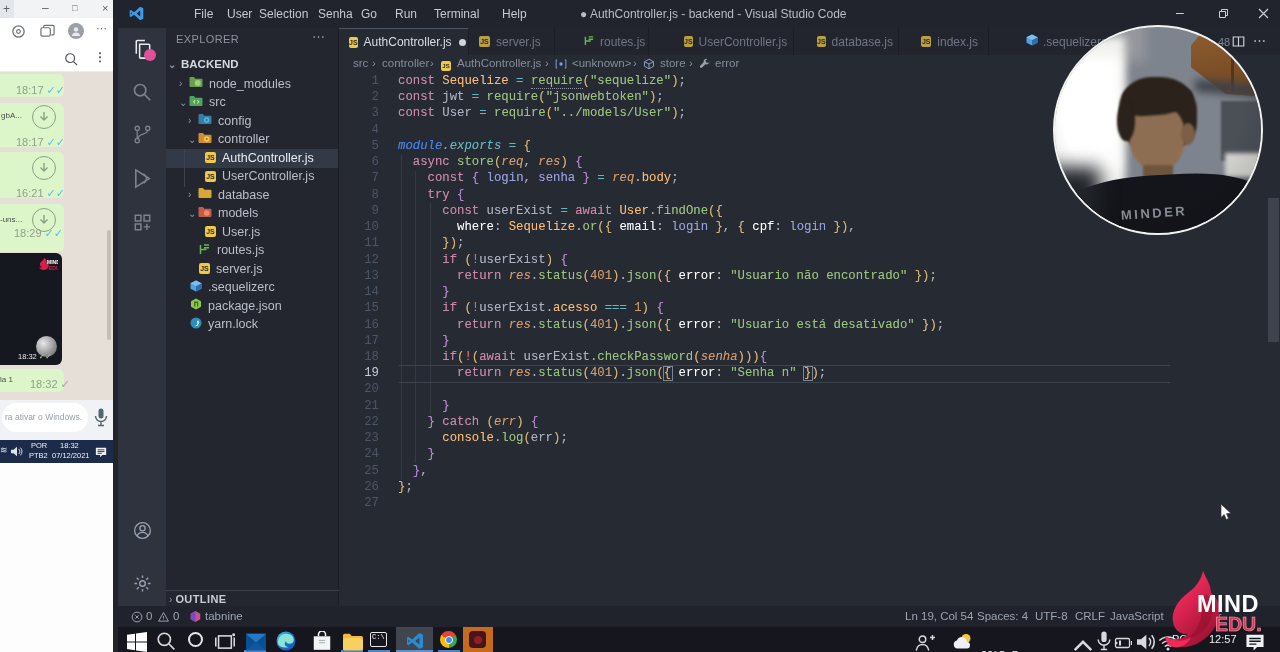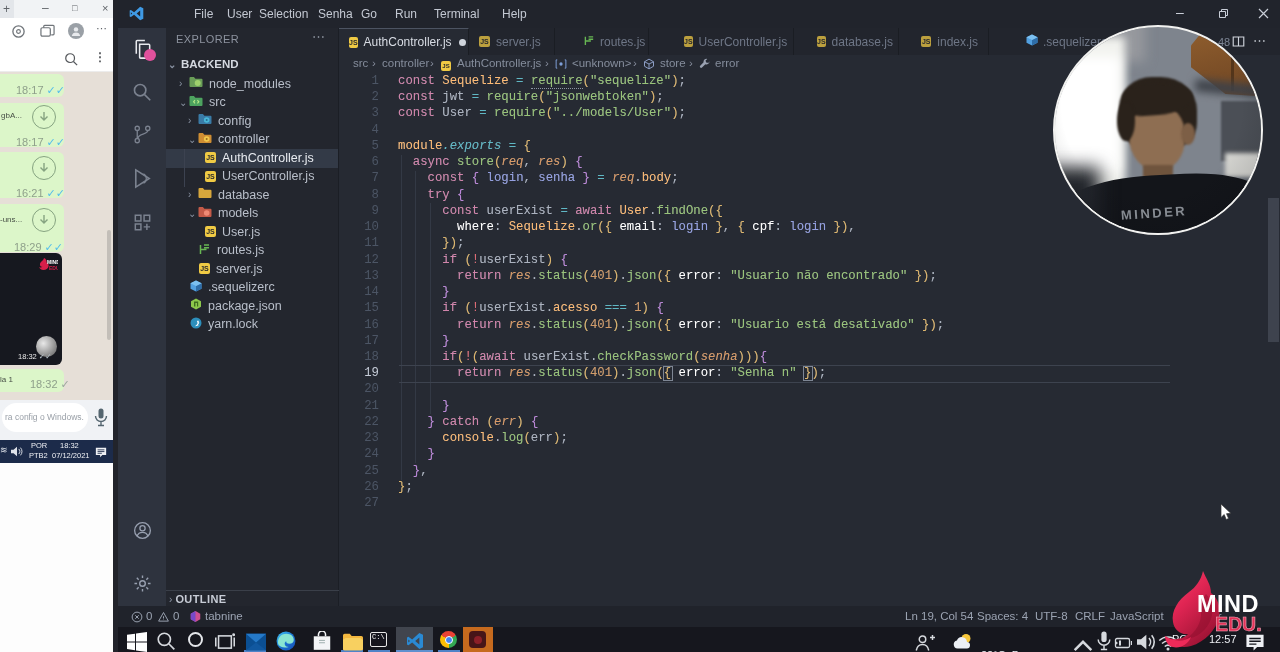--- a/index.html
+++ b/index.html
@@ -14,21 +14,21 @@
 .tab.act{background:#262a33;color:#d8dce4;border-top:1px solid #4d5462}
 #crumbs{position:absolute;left:221px;top:55px;width:941px;height:18px;background:#262a33;color:#858d9c;font-size:11.5px}
 #sidebar{position:absolute;left:48px;top:28px;width:173px;height:578px;background:#23262e;border-right:1px solid #1b1e25}
 #actbar{position:absolute;left:0;top:28px;width:48px;height:578px;background:#2e333e}
 #statusbar{position:absolute;left:0;top:606px;width:1162px;height:21px;background:#20232b;color:#9ba3b2;font-size:11.5px}
 #gutter{position:absolute;left:221px;top:73px;width:40px;text-align:right;font-family:"Liberation Mono",monospace;font-size:12.3px;line-height:16.23px;color:#4c5565;white-space:pre}
 #code{position:absolute;left:280px;top:73px;font-family:"Liberation Mono",monospace;font-size:12.3px;line-height:16.23px;color:#abb2bf;white-space:pre;text-shadow:0 0 .5px rgba(200,205,215,.35)}
 
 .k{color:#d184ab}.g{color:#98c379}.o{color:#ddb56c}.pu{color:#bb86d8}.c{color:#5fb8c5}
 .w{color:#fdba74}.n{color:#d19a66}.it{color:#d99a66;font-style:italic}.pr{color:#ffffff}
-.lv{color:#94a0e2}.r{color:#de6b75}.mi{color:#fdba74;}.ci{color:#5fb8c5;font-style:italic}
+.lv{color:#94a0e2}.r{color:#de6b75}.mi{color:#3b82f6;font-style:italic}.ci{color:#5fb8c5;font-style:italic}
 
 .trow{position:absolute;height:19px;display:flex;align-items:center;font-size:12.5px;color:#b9bfca;white-space:nowrap}
 .chev{color:#8a93a3;font-size:10px;width:10px;display:inline-block}
 .ficon{display:inline-block;margin-right:6px}
 .jsic{display:inline-block;width:11px;height:11px;background:#f0ca44;border-radius:2px;color:#2b2b2b;font-size:7px;font-weight:bold;text-align:center;line-height:12px;margin-right:6px}
 
 #wa{position:absolute;left:0;top:0;width:118px;height:652px;background:#fdfdfd}
 .bub{position:absolute;background:#dcf6c9;border-radius:6px}
 .dl{position:absolute;width:24px;height:24px;border:1.6px solid #86a381;border-radius:50%}
 .ts{position:absolute;font-size:11px;color:#8fa08b}
@@ -82,37 +82,37 @@
  <svg class="a" style="left:39px;top:163px" width="10" height="11" viewBox="0 0 10 11">
       <path fill="none" stroke="#86a381" stroke-width="1.4" d="M5 0v7M1.5 4.5 5 8l3.5-3.5"></path>
     </svg>
  <div class="ts" style="left:16px;top:187px">16:21 <span style="color:#53bdeb">✓✓</span></div>
  <div class="bub" style="left:-10px;top:204px;width:74px;height:48px"></div>
  <div class="a" style="left:0px;top:215px;font-size:8px;color:#474f46">-uns...</div>
  <div class="dl" style="left:32px;top:208px"></div>
  <svg class="a" style="left:39px;top:215px" width="10" height="11" viewBox="0 0 10 11">
       <path fill="none" stroke="#86a381" stroke-width="1.4" d="M5 0v7M1.5 4.5 5 8l3.5-3.5"></path>
     </svg>
- <div class="ts" style="left:14px;top:241px">18:29 <span style="color:#53bdeb">✓✓</span></div>
+ <div class="ts" style="left:14px;top:227px">18:29 <span style="color:#53bdeb">✓✓</span></div>
  <div class="a" style="left:-6px;top:253px;width:68px;height:112px;background:#16181f;border-radius:6px"></div>
  <div class="a" style="left:38px;top:258px;width:20px;height:14px">
    <svg width="20" height="14" viewBox="0 0 20 14">
         <path fill="#d81f4a" d="M6 0c2 1 3 2.5 2.5 4.5C10 5 11 6.5 10.5 8.5 10 10.5 8 12 5.5 12 3 12 1.5 10.5 1 9c1 .8 2.6.8 3.4-.2-.8.2-2-.2-2.3-1.2C1.5 6 2.5 4 4 3c.9-.7 1.7-1.8 2-3z"></path>
         <text x="9" y="6" fill="#fff" font-size="5" font-weight="bold" font-family="Liberation Sans">MIND</text>
         <text x="11" y="11.5" fill="#d81f4a" font-size="5" font-weight="bold" font-family="Liberation Sans">EDU</text>
       </svg>
  </div>
  <div class="a" style="left:36px;top:336px;width:21px;height:21px;border-radius:50%;background:radial-gradient(circle at 35% 35%,#e8e8e8,#9a9a9a 55%,#555)"></div>
  <div class="a" style="left:18px;top:352px;font-size:7.5px;color:#e8e8e8">18:32 <span style="color:#b9c4cc">✓✓</span></div>
  <div class="bub" style="left:-10px;top:369px;width:74px;height:23px"></div>
  <div class="a" style="left:0px;top:375px;font-size:8px;color:#474f46">la 1</div>
  <div class="ts" style="left:30px;top:378px">18:32 <span style="color:#9aa69c">✓</span></div>
  <div class="a" style="left:0;top:400px;width:118px;height:40px;background:#f0f2f5"></div>
  <div class="a" style="left:2px;top:403px;width:86px;height:29px;background:#fff;border-radius:15px"></div>
- <div class="a" style="left:5px;top:412px;font-size:8.5px;color:#9aa0a8;white-space:nowrap;width:83px;overflow:hidden">ra config o Windows.</div>
+ <div class="a" style="left:5px;top:412px;font-size:8.5px;color:#9aa0a8;white-space:nowrap;width:83px;overflow:hidden">ra ativar o Windows.</div>
  <svg class="a" style="left:94px;top:408px" width="14" height="19" viewBox="0 0 14 19">
       <rect x="4.5" y="0.5" width="5" height="10" rx="2.5" fill="#54656f"></rect>
       <path fill="none" stroke="#54656f" stroke-width="1.4" d="M1.5 8a5.5 5.5 0 0 0 11 0M7 13.5V17M4 17.5h6"></path>
     </svg>
  <div class="a" style="left:0;top:440px;width:118px;height:23px;background:#1c2b4a"></div>
  <span class="a" style="left:0px;top:445px;color:#dfe3ea;font-size:9px">≋</span>
  <svg class="a" style="left:11px;top:446px" width="12" height="11" viewBox="0 0 14 12">
       <path fill="#dfe3ea" d="M0 4h3l4-3.5v11L3 8H0z"></path>
       <path fill="none" stroke="#dfe3ea" stroke-width="1.1" d="M9 3a4 4 0 0 1 0 6M11 1.5a6.5 6.5 0 0 1 0 9"></path>
     </svg>
@@ -133,20 +133,21 @@
         <path fill="#3f9ae5" d="M17.2 2.4 8.6 10.3 4.1 6.9 2.4 7.8v8.4l1.7.9 4.5-3.4 8.6 7.9 4.4-2.1V4.5zM4 13.7v-3.4l2 1.7zm13.2 2.5-5-4.2 5-4.2z"></path>
       </svg>
  <span class="m" style="left:76px">File</span>
       <span class="m" style="left:109px">User</span>
       <span class="m" style="left:141px">Selection</span>
       <span class="m" style="left:200px">Senha</span>
       <span class="m" style="left:243px">Go</span>
       <span class="m" style="left:277px">Run</span>
       <span class="m" style="left:316px">Terminal</span>
       <span class="m" style="left:384px">Help</span>
+ <span class="m" style="left:462px;color:#b7bcc6">● AuthController.js - backend - Visual Studio Code</span>
  <span class="m" style="left:1058px;top:4px;color:#c9ced8;font-size:14px">–</span>
  <svg class="a" style="left:1100px;top:8px" width="11" height="11" viewBox="0 0 11 11">
         <path fill="none" stroke="#c9ced8" d="M1.5 3.5h6v6h-6zM3.5 3.5v-2h6v6h-2"></path>
       </svg>
  <svg class="a" style="left:1140px;top:8px" width="11" height="11" viewBox="0 0 11 11">
         <path stroke="#c9ced8" stroke-width="1.2" d="M1 1l9 9M10 1l-9 9"></path>
       </svg>
 </div>
 <div id="actbar">
  <svg class="a" style="left:13px;top:10px" width="23" height="23" viewBox="0 0 24 24">

